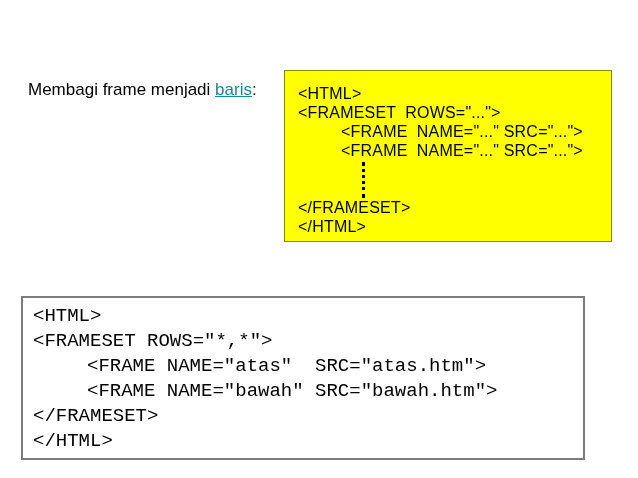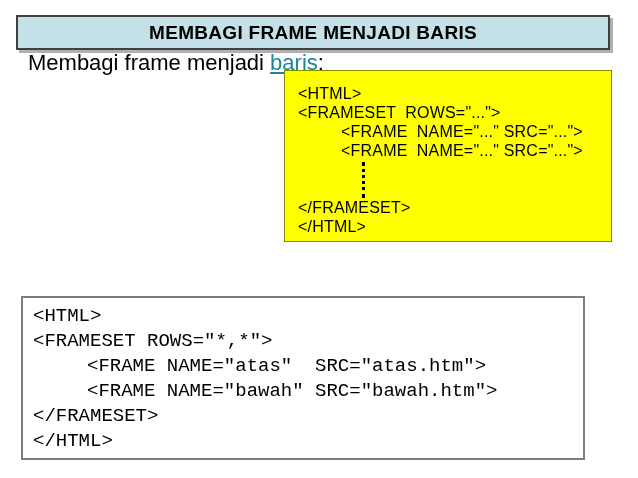--- a/index.html
+++ b/index.html
@@ -38,22 +38,22 @@
   }
   .title-bar .title-text {
     font-size: 19px;
     font-weight: bold;
     letter-spacing: 0.3px;
     white-space: nowrap;
   }
   .intro {
     position: absolute;
     left: 28px;
-    top: 50px;
-    font-size: 22px;
+    top: 80px;
+    font-size: 17px;
     white-space: nowrap;
   }
   .intro .link {
     color: var(--link_color);
     text-decoration: underline;
     cursor: pointer;
   }
   .syntax-box {
     position: absolute;
     left: 284px;
@@ -90,23 +90,20 @@
     line-height: 25px;
   }
   .example-box .code-line { white-space: pre; }
   .example-box .indent { padding-left: 54px; }
 </style>
 </head>
 <body>
 
 <div class="slide">
 
-  <div class="title-bar">
-    <span class="title-text">MEMBAGI FRAME MENJADI BARIS</span>
-  </div>
 
   <div class="intro">
     <span>Membagi frame menjadi </span><span class="link">baris</span><span>:</span>
   </div>
 
   <div class="syntax-box">
     <div class="code-line">&lt;HTML&gt;</div>
     <div class="code-line">&lt;FRAMESET  ROWS="..."&gt;</div>
     <div class="code-line indent">&lt;FRAME  NAME="..." SRC="..."&gt;</div>
     <div class="code-line indent">&lt;FRAME  NAME="..." SRC="..."&gt;</div>

